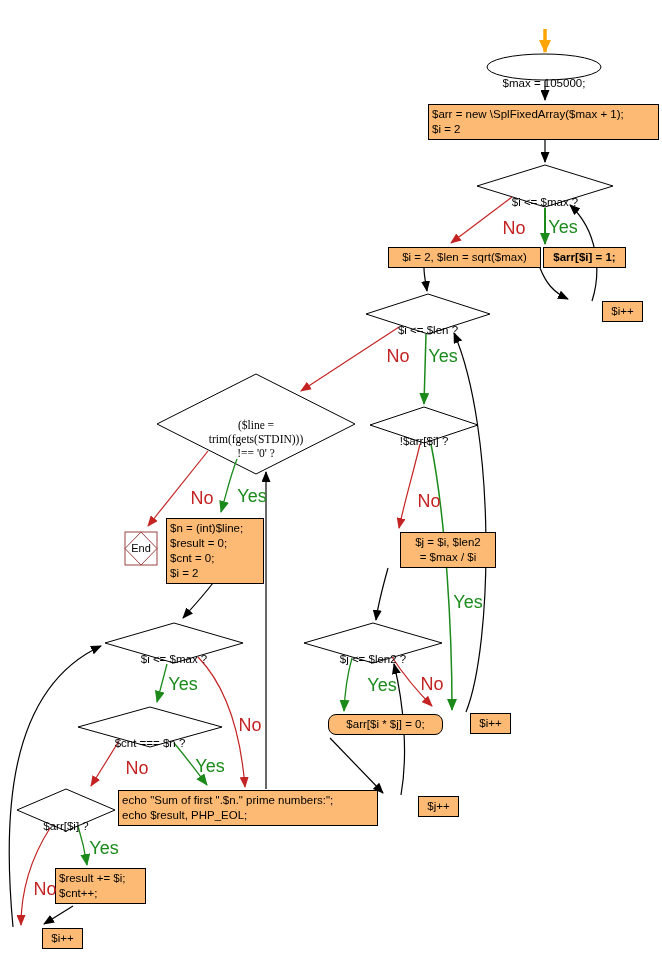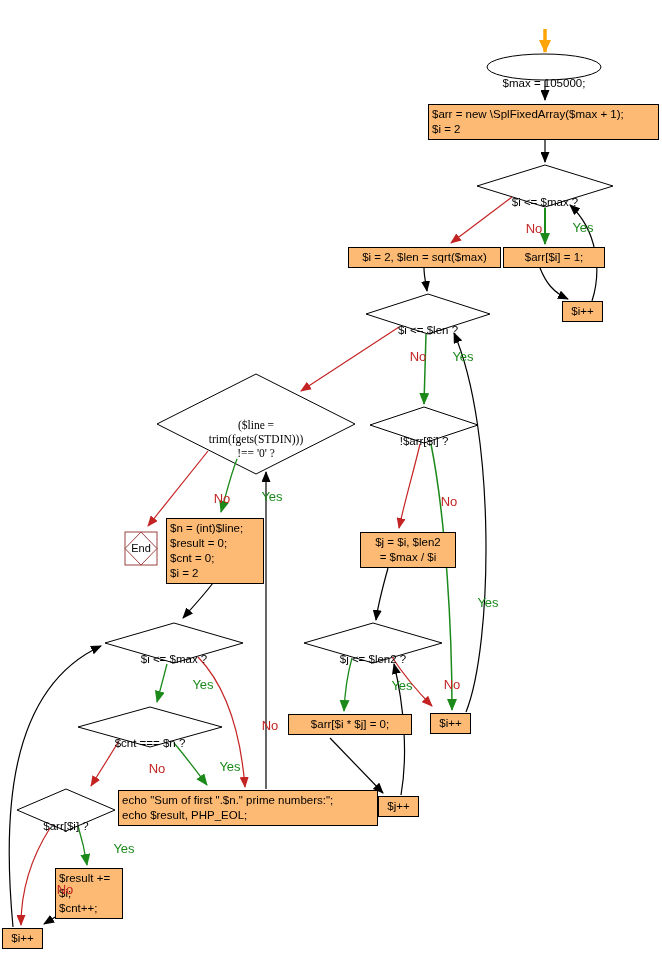--- a/index.html
+++ b/index.html
@@ -5,26 +5,26 @@
   html,body{margin:0;padding:0;background:#fff;}
   .stage{
     position:relative;width:662px;height:966px;background:#ffffff;
     font-family:"Liberation Sans","DejaVu Sans",sans-serif;color:#000;overflow:hidden;
   }
   .edges{position:absolute;left:0;top:0;}
   .nbox{
     position:absolute;box-sizing:border-box;border:1px solid #000;background:#fdba74;
     font-size:11.5px;line-height:15px;padding:2px 3px;white-space:pre-line;
   }
-  .c{text-align:center;}
+  .c{text-align:center;margin-left:40px;}
   .dtxt{
     position:absolute;transform:translate(-50%,-50%);font-size:11.5px;line-height:14px;
     text-align:center;white-space:pre-line;margin-top:16px;
   }
-  .lbl{position:absolute;transform:translate(-50%,-50%);font-size:13px;margin-left:20px;}
+  .lbl{position:absolute;transform:translate(-50%,-50%);font-size:18px;}
   .no{color:#c42323;}
   .yes{color:#1b8a1b;}
   .endtxt{position:absolute;transform:translate(-50%,-50%);font-size:11px;}
 </style>
 </head>
 <body>
 
 <div class="stage">
 
   <svg class="edges" width="662" height="966" viewBox="0 0 662 966">
@@ -83,34 +83,34 @@
     <path d="M 174 743 C 186 757 197 772 207 785" stroke="#1b8a1b" stroke-width="1.3" fill="none" marker-end="url(#ag)"></path>
     <path d="M 78 826 C 82 839 85 852 87 865" stroke="#1b8a1b" stroke-width="1.3" fill="none" marker-end="url(#ag)"></path>
     <path d="M 50 828 C 31 858 21 892 21 925" stroke="#c42323" stroke-width="1.2" fill="none" marker-end="url(#ar)"></path>
     <path d="M 73 906 L 44 924" stroke="#000" stroke-width="1.2" fill="none" marker-end="url(#ab)"></path>
     <path d="M 13 927 C 3 820 6 690 101 646" stroke="#000" stroke-width="1.2" fill="none" marker-end="url(#ab)"></path>
   </svg>
 
   <div class="nbox" style="left:428px;top:104px;width:231px;">$arr = new \SplFixedArray($max + 1);
 $i = 2</div>
   <div class="nbox c" style="left:348px;top:247px;width:153px;">$i = 2, $len = sqrt($max)</div>
-  <div class="nbox c" style="left:503px;top:247px;width:102px;">$arr[$i] = 1;</div>
+  <div class="nbox c" style="left:503px;top:247px;width:83px;font-weight:bold;">$arr[$i] = 1;</div>
   <div class="nbox c" style="left:562px;top:301px;width:41px;">$i++</div>
   <div class="nbox" style="left:166px;top:518px;width:98px;">$n = (int)$line;
 $result = 0;
 $cnt = 0;
 $i = 2</div>
   <div class="nbox c" style="left:360px;top:532px;width:96px;">$j = $i, $len2
 = $max / $i</div>
-  <div class="nbox c" style="left:288px;top:714px;width:124px;">$arr[$i * $j] = 0;</div>
+  <div class="nbox c" style="left:288px;top:714px;width:115px;border-radius:8px;">$arr[$i * $j] = 0;</div>
   <div class="nbox c" style="left:430px;top:713px;width:41px;">$i++</div>
   <div class="nbox" style="left:118px;top:790px;width:260px;">echo "Sum of first ".$n." prime numbers:";
 echo $result, PHP_EOL;</div>
   <div class="nbox c" style="left:378px;top:796px;width:41px;">$j++</div>
-  <div class="nbox" style="left:55px;top:868px;width:68px;">$result += $i;
+  <div class="nbox" style="left:55px;top:868px;width:91px;">$result += $i;
 $cnt++;</div>
   <div class="nbox c" style="left:2px;top:928px;width:41px;">$i++</div>
 
   <div class="dtxt" style="left:544px;top:67px;">$max = 105000;</div>
   <div class="dtxt" style="left:545px;top:186px;">$i &lt;= $max ?</div>
   <div class="dtxt" style="left:428px;top:314px;">$i &lt;= $len ?</div>
   <div class="dtxt" style="left:256px;top:423px;font-family:Liberation Serif, serif;">($line =
 trim(fgets(STDIN)))
 !== '0' ?</div>
   <div class="dtxt" style="left:424px;top:425px;">!$arr[$i] ?</div>

